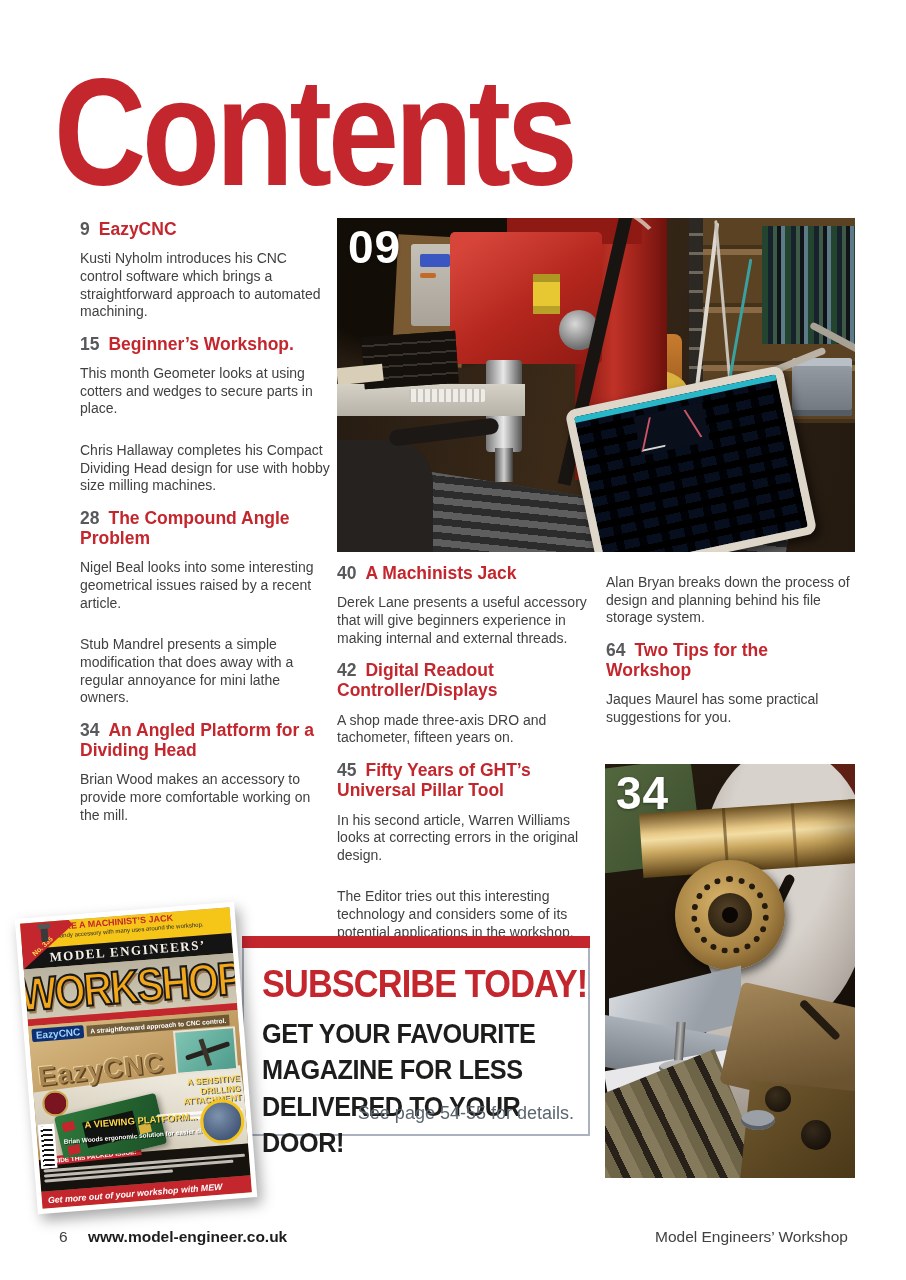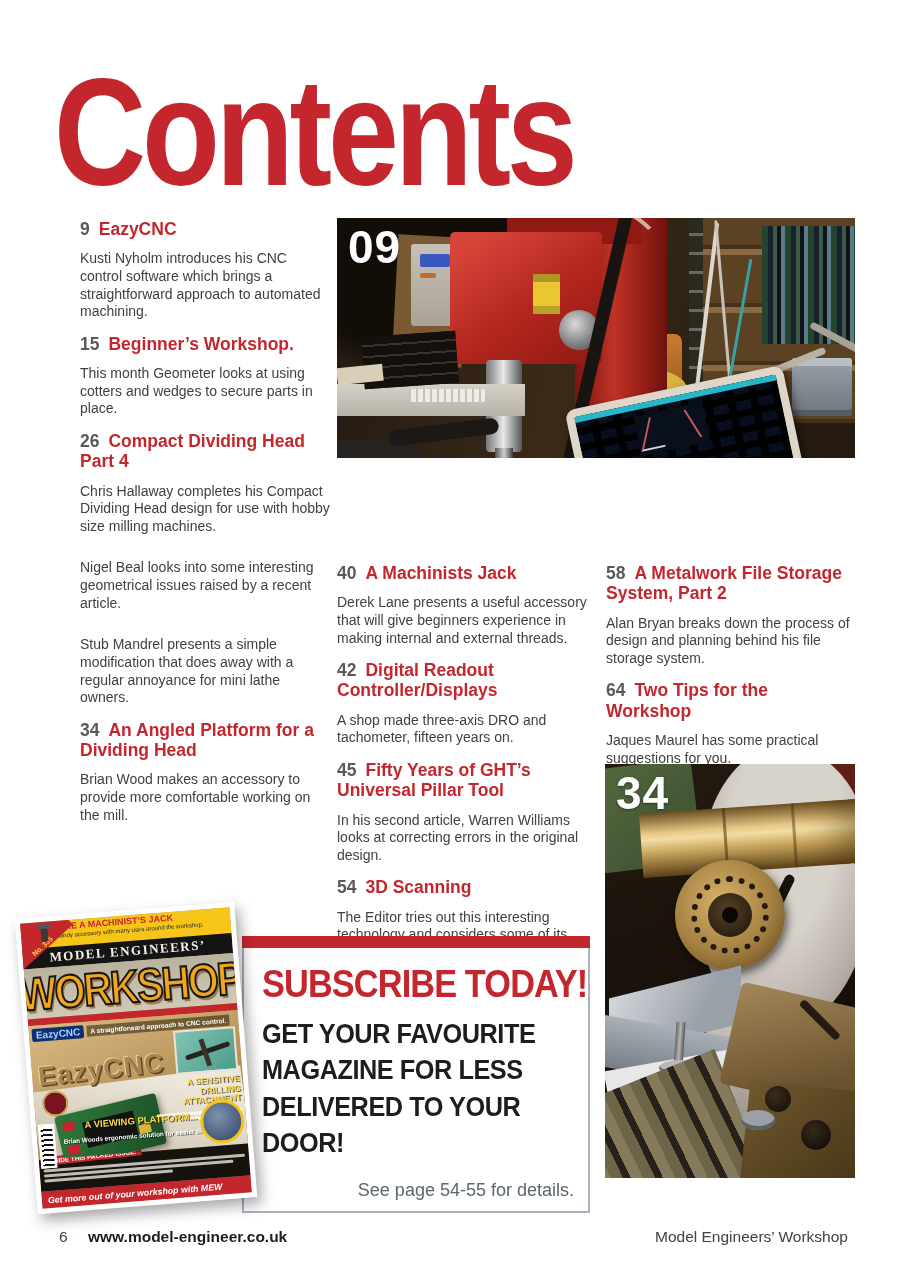--- a/index.html
+++ b/index.html
@@ -28,21 +28,21 @@
   .article p { font-size:14px; line-height:1.26; color:#414042; margin-top:11px; }
 
   
   .photo { overflow:hidden; background:#2a1f14; }
   .photo-label {
     position:absolute; left:11px; top:2px; z-index:30; color:#ffffff; font-weight:bold;
     font-size:46px; letter-spacing:1px; text-shadow:0 1px 3px rgba(0,0,0,.4);
   }
 
   
-  #photo-09 { left:337px; top:218px; width:518px; height:240px;
+  #photo-09 { left:337px; top:218px; width:518px; height:334px;
     background:linear-gradient(100deg,#241a12,#3b2a18 45%,#2c2014 72%,#241a10); }
   .p9-darkleft { left:0; top:0; width:235px; height:150px;
     background:radial-gradient(ellipse at 35% 35%, #120d07 55%, rgba(18,13,7,0) 75%); }
   .p9-wood { left:352px; top:0; width:166px; height:205px;
     background:#5b4223 repeating-linear-gradient(0deg, rgba(0,0,0,.25) 0 4px, rgba(255,255,255,0) 4px 52px, #8a6a45 52px 58px); }
   .p9-books { left:425px; top:8px; width:93px; height:118px;
     background:repeating-linear-gradient(90deg,#23442e 0 6px,#18222c 6px 11px,#3c5a46 11px 15px,#101418 15px 19px,#5c7a88 19px 23px); }
   .p9-lightbox { left:455px; top:140px; width:60px; height:58px; background:linear-gradient(#9aa0a8,#6f757d); border-radius:3px;
     box-shadow:inset 0 8px 0 #b9bfc6, inset 0 -6px 0 #565c63; }
   .p9-frame { left:352px; top:0; width:14px; height:205px;
@@ -195,21 +195,21 @@
   .cov-packed-lines { margin-top:8px; }
   .cov-packed-lines i { display:block; height:2.5px; background:rgba(235,230,220,.8); margin:2.5px 0; border-radius:2px; }
   .cov-packed-lines i:nth-child(2) { width:94%; }
   .cov-packed-lines i:nth-child(3) { width:64%; }
   .cov-barcode { position:absolute; left:2px; bottom:40px; width:16px; height:44px; z-index:5;
     background:#ffffff repeating-linear-gradient(0deg,#111 0 2px,#fff 2px 5px); border:2px solid #fff; }
   .cov-redbar { height:17px; background:#c4262d; display:flex; align-items:center; padding:0 6px; }
   .cov-redbar span { color:#ffffff; font-weight:bold; font-size:8.8px; font-style:italic; white-space:nowrap; }
 
   
-  #subscribe { left:242px; top:936px; width:348px; height:277px; background:#ffffff;
+  #subscribe { left:242px; top:936px; width:348px; height:200px; background:#ffffff;
     border:2px solid #aab2bf; z-index:2; }
   .sub-redbar { position:absolute; left:-2px; top:-2px; width:calc(100% + 4px); height:12px; background:#c4262d; }
   .sub-head { position:absolute; left:18px; top:24px; font-size:39px; font-weight:bold; color:#c4262d;
     letter-spacing:-1px; transform:scaleX(0.88); transform-origin:left top; white-space:nowrap; }
   .sub-lines { position:absolute; left:18px; top:78px; font-size:27.5px; font-weight:bold; color:#1d1d1b;
     letter-spacing:-0.5px; line-height:1.32; transform:scaleX(0.92); transform-origin:left top; }
   .sub-note { position:absolute; right:14px; bottom:10px; font-size:18px; color:#5b6670; }
 
   
   #footer { left:0; top:1224px; width:906px; height:30px; }
@@ -229,25 +229,25 @@
       <p>Kusti Nyholm introduces his CNC control software which brings a straightforward approach to automated machining.</p>
     </div>
 
     <div class="article">
       <h3><span class="num">15</span><span class="ttl">Beginner’s Workshop.</span></h3>
       <p>This month Geometer looks at using cotters and wedges to secure parts in place.</p>
     </div>
 
 
     <div class="article">
-      <h3><span class="num">26</span><span class="ttl">Compact Dividing Head Part 4</span></h3>
       <p>Chris Hallaway completes his Compact Dividing Head design for use with hobby size milling machines.</p>
     </div>
 
     <div class="article">
+      <h3><span class="num">28</span><span class="ttl">The Compound Angle Problem</span></h3>
       <p>Nigel Beal looks into some interesting geometrical issues raised by a recent article.</p>
     </div>
 
     <div class="article">
       <p>Stub Mandrel presents a simple modification that does away with a regular annoyance for mini lathe owners.</p>
     </div>
 
     <div class="article">
       <h3><span class="num">34</span><span class="ttl">An Angled Platform for a Dividing Head</span></h3>
       <p>Brian Wood makes an accessory to provide more comfortable working on the mill.</p>
@@ -265,29 +265,27 @@
       <h3><span class="num">42</span><span class="ttl">Digital Readout Controller/Displays</span></h3>
       <p>A shop made three-axis DRO and tachometer, fifteen years on.</p>
     </div>
 
     <div class="article">
       <h3><span class="num">45</span><span class="ttl">Fifty Years of GHT’s Universal Pillar Tool</span></h3>
       <p>In his second article, Warren Williams looks at correcting errors in the original design.</p>
     </div>
 
     <div class="article">
-      <h3><span class="num">54</span><span class="ttl">3D Scanning</span></h3>
       <p>The Editor tries out this interesting technology and considers some of its potential applications in the workshop.</p>
     </div>
   </div>
 
 <div id="col-right" class="abs toc-col">
 
     <div class="article">
-      <h3><span class="num">58</span><span class="ttl">A Metalwork File Storage System, Part 2</span></h3>
       <p>Alan Bryan breaks down the process of design and planning behind his file storage system.</p>
     </div>
 
     <div class="article">
       <h3><span class="num">64</span><span class="ttl">Two Tips for the Workshop</span></h3>
       <p>Jaques Maurel has some practical suggestions for you.</p>
     </div>
   </div>
 
 <div id="photo-09" class="abs photo">

